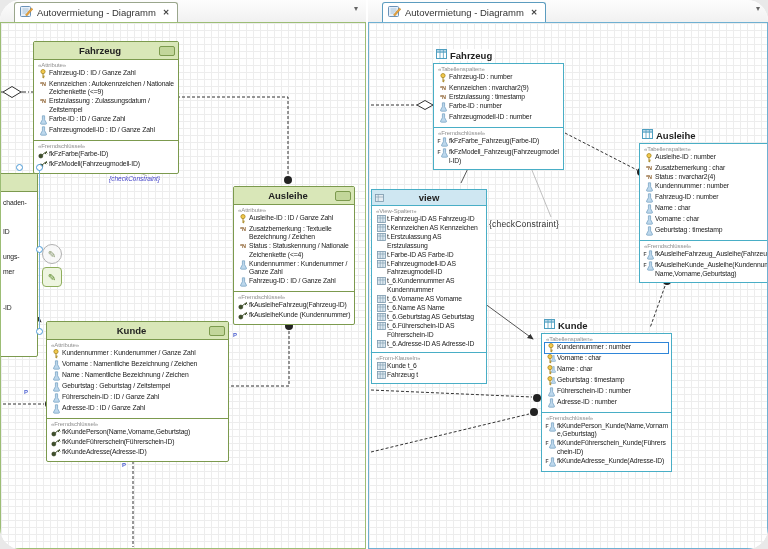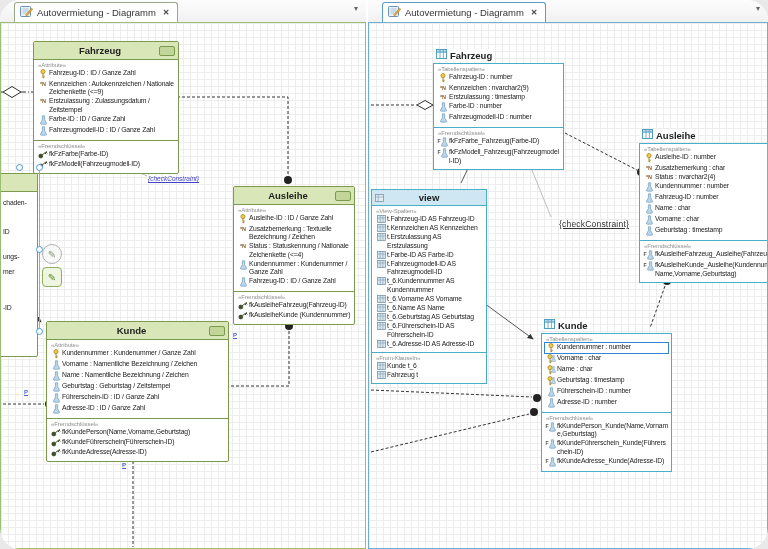--- a/index.html
+++ b/index.html
@@ -62,21 +62,21 @@
 
   
   .selline{position:absolute;width:0;border-left:1.5px solid #79b6dd;z-index:3;}
   .handle{position:absolute;width:7px;height:7px;border-radius:50%;background:#fff;
           border:1.5px solid #4d9bd6;box-sizing:border-box;z-index:4;}
   .editbtn{position:absolute;z-index:4;width:20px;height:20px;display:flex;align-items:center;
            justify-content:center;font-size:10px;box-sizing:border-box;}
   .editbtn.round{border-radius:50%;background:rgba(248,248,248,.8);border:1px solid #b0b0b0;color:#8a9a70;}
   .editbtn.square{border-radius:4px;background:#eef5e0;border:1px solid #8fae5d;color:#5d8a2c;}
 
-  .flabel{position:absolute;z-index:3;text-align:right;text-decoration:underline;}
+  .flabel{position:absolute;z-index:3;text-align:left;}
   .flabel.lcheck{color:#4040c8;font-style:italic;font-size:6.5px;}
   .flabel.rcheck{color:#333;font-size:8.5px;letter-spacing:0.2px;}
   .flabel.plab{color:#4b5fd0;font-size:6px;font-weight:bold;}
 </style>
 </head>
 <body>
 
 <div class="page">
 
   <div class="panel left">

